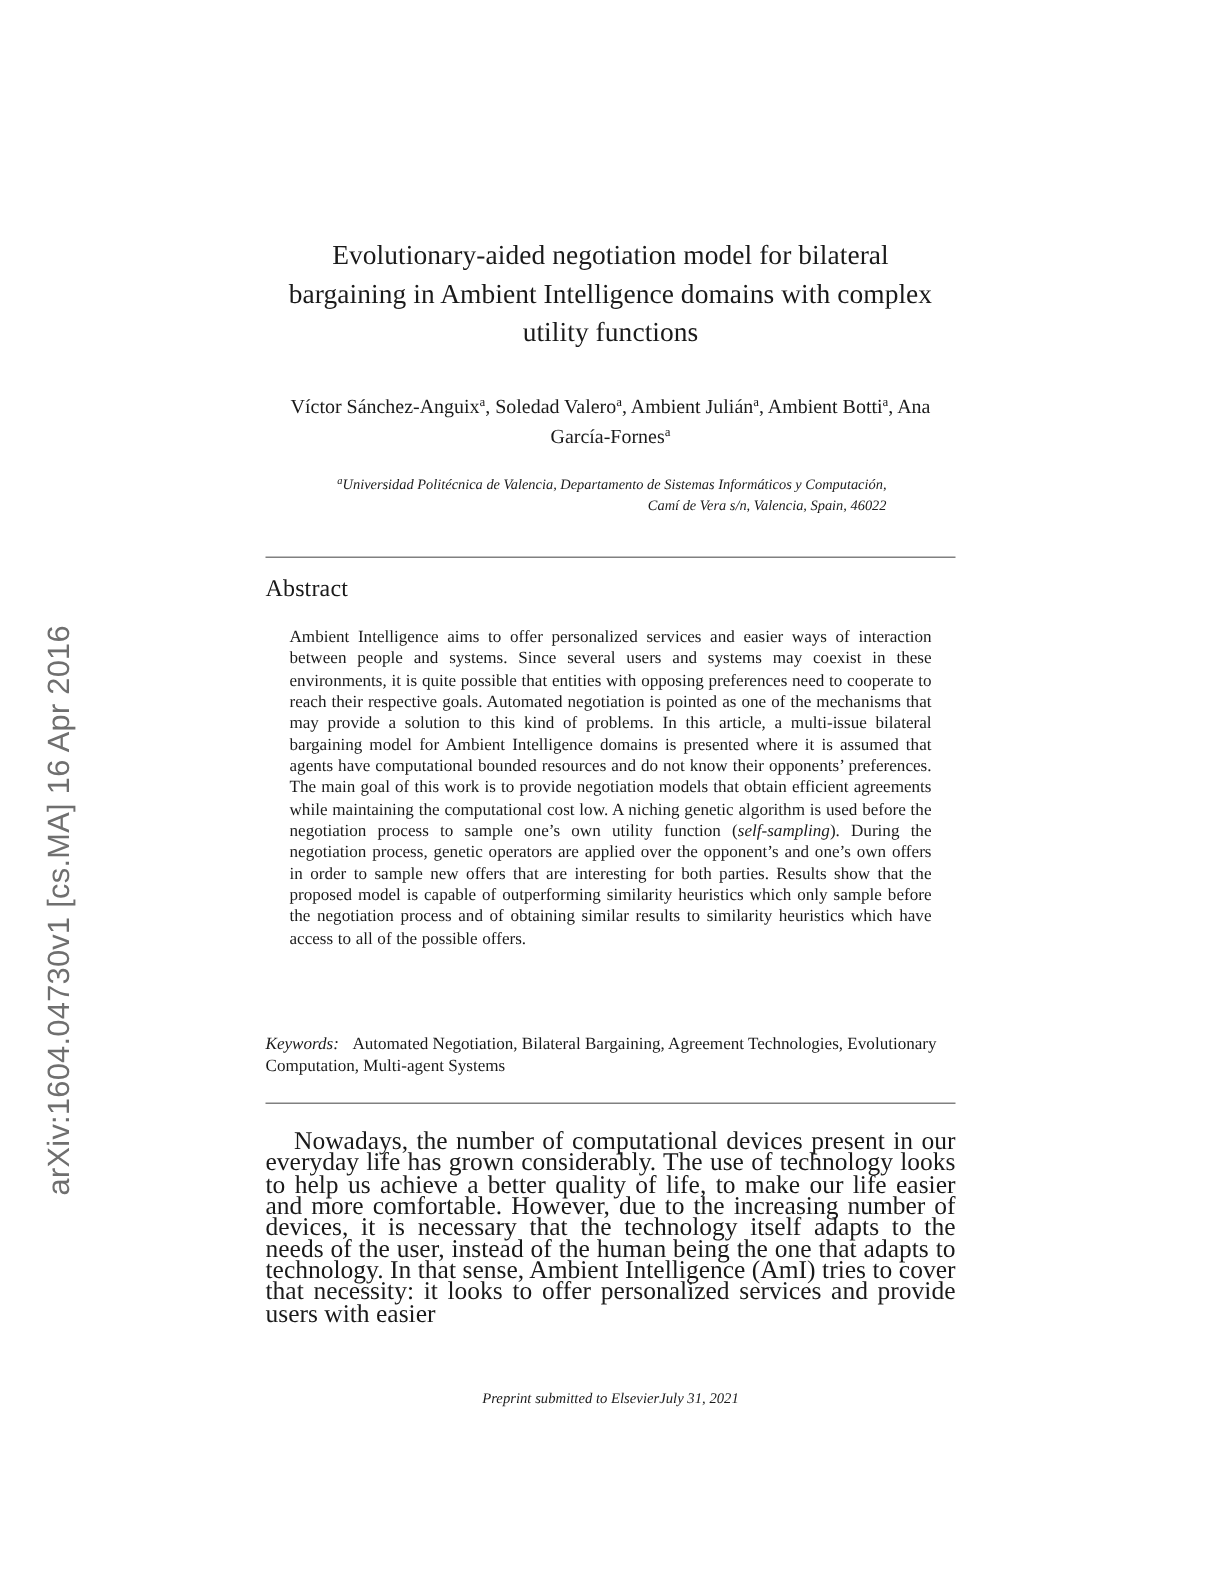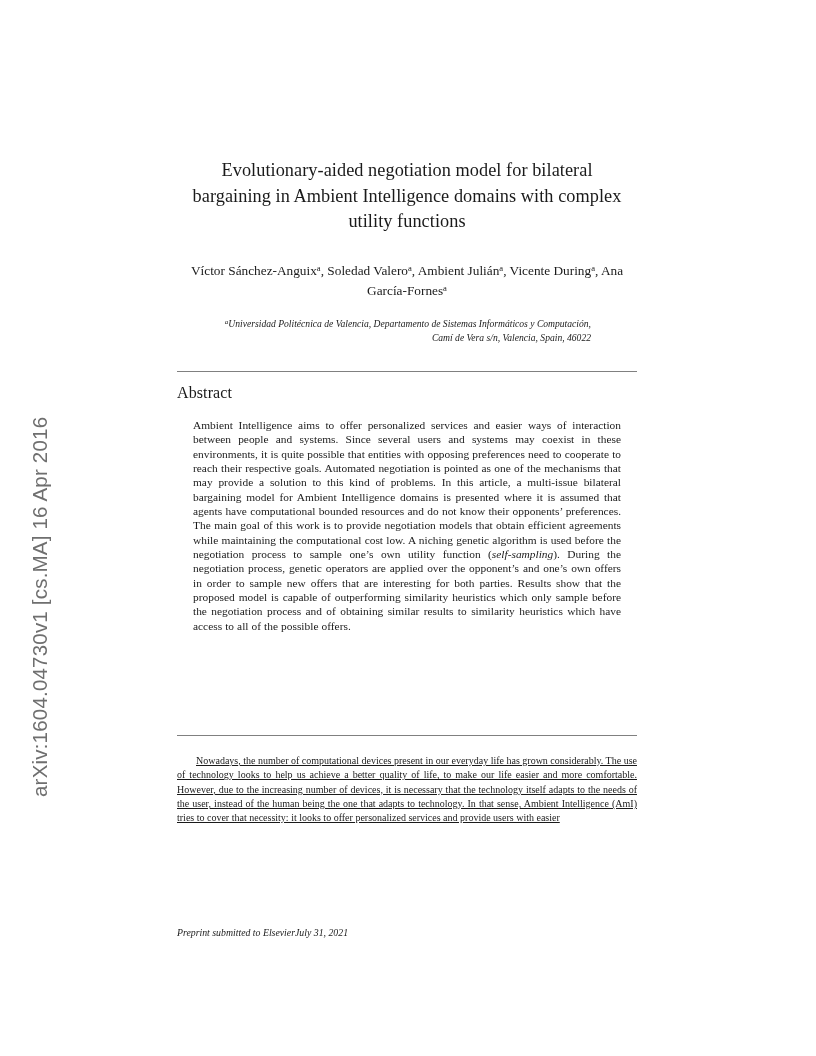--- a/index.html
+++ b/index.html
@@ -150,69 +150,69 @@
     width: 460px;
   }
   .section-heading {
     font-size: 12.4px;
     font-weight: bold;
     margin: 0 0 11px 0;
     letter-spacing: 0.1px;
   }
   .section-heading .sec-num { margin-right: 7px; }
   .body-paragraph {
-    font-size: 10px;
+    font-size: 17px;
     line-height: 14.35px;
     text-align: justify;
     margin: 0;
     text-indent: 19px;
     -webkit-hyphens: none;
     hyphens: none;
-    text-decoration: underline;
   }
 
   
   .page-footer {
     position: absolute;
     top: 927px;
     left: 0;
     width: 460px;
     font-style: italic;
     font-size: 9.8px;
     display: flex;
-    justify-content: flex-start;
+    justify-content: center;
     align-items: baseline;
   }
 </style>
 </head>
 <body>
 
 <div class="arxiv-stamp">
   <div class="stamp-text">arXiv:1604.04730v1  [cs.MA]  16 Apr 2016</div>
 </div>
 
 <div class="page-column">
 
   <div class="title-block">
     <h1 class="paper-title">Evolutionary-aided negotiation model for bilateral bargaining in Ambient Intelligence domains with complex utility functions</h1>
 
     <div class="authors-line">
-      <span>Víctor Sánchez-Anguix</span><sup>a</sup><span>, </span><span>Soledad Valero</span><sup>a</sup><span>, </span><span>Ambient Julián</span><sup>a</sup><span>, </span><span>Vicente During</span><sup>a</sup><span>, </span><span>Ana García-Fornes</span><sup>a</sup>
+      <span>Víctor Sánchez-Anguix</span><sup>a</sup><span>, </span><span>Soledad Valero</span><sup>a</sup><span>, </span><span>Ambient Julián</span><sup>a</sup><span>, </span><span>Ambient Botti</span><sup>a</sup><span>, </span><span>Ana García-Fornes</span><sup>a</sup>
     </div>
 
     <div class="affiliation"><sup>a</sup><span>Universidad Politécnica de Valencia, Departamento de Sistemas Informáticos y Computación, Camí de Vera s/n, Valencia, Spain, 46022</span></div>
   </div>
 
   <div class="rule rule-top"></div>
 
   <div class="abstract-block">
     <div class="abstract-heading">Abstract</div>
     <p class="abstract-text"><span>Ambient Intelligence aims to offer personalized services and easier ways of interaction between people and systems. Since several users and systems may coexist in these environments, it is quite possible that entities with opposing preferences need to cooperate to reach their respective goals. Automated negotiation is pointed as one of the mechanisms that may provide a solution to this kind of problems. In this article, a multi-issue bilateral bargaining model for Ambient Intelligence domains is presented where it is assumed that agents have computational bounded resources and do not know their opponents’ preferences. The main goal of this work is to provide negotiation models that obtain efficient agreements while maintaining the computational cost low. A niching genetic algorithm is used before the negotiation process to sample one’s own utility function (</span><em>self-sampling</em><span>). During the negotiation process, genetic operators are applied over the opponent’s and one’s own offers in order to sample new offers that are interesting for both parties. Results show that the proposed model is capable of outperforming similarity heuristics which only sample before the negotiation process and of obtaining similar results to similarity heuristics which have access to all of the possible offers.</span></p>
   </div>
 
+  <div class="keywords-block"><span class="keywords-label">Keywords:</span><span class="keywords-gap"></span><span>Automated Negotiation, Bilateral Bargaining, Agreement Technologies, Evolutionary Computation, Multi-agent Systems</span></div>
 
   <div class="rule rule-bottom"></div>
 
   <div class="intro-block">
     <p class="body-paragraph">Nowadays, the number of computational devices present in our everyday life has grown considerably. The use of technology looks to help us achieve a better quality of life, to make our life easier and more comfortable. However, due to the increasing number of devices, it is necessary that the technology itself adapts to the needs of the user, instead of the human being the one that adapts to technology. In that sense, Ambient Intelligence (AmI) tries to cover that necessity: it looks to offer personalized services and provide users with easier</p>
   </div>
 
   <div class="page-footer">
     <span>Preprint submitted to Elsevier</span>
     <span>July 31, 2021</span>

